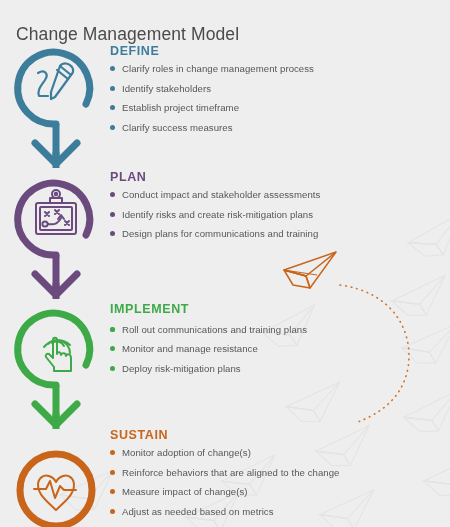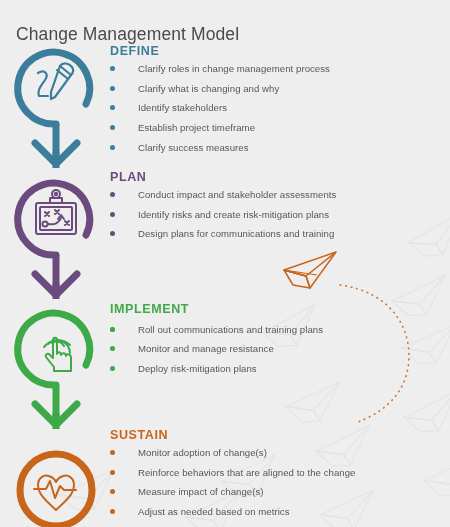--- a/index.html
+++ b/index.html
@@ -50,21 +50,21 @@
   }
   .section-title {
     font-size: 12.5px;
     font-weight: bold;
     letter-spacing: .6px;
     margin-bottom: 5px;
   }
   .bullets { list-style: none; }
   .bullets li {
     position: relative;
-    padding-left: 28px;
+    padding-left: 12px;
     font-size: 9.6px;
     line-height: 1.26;
     color: #575757;
     margin-bottom: 7.6px;
     letter-spacing: .05px;
     white-space: nowrap;
   }
   .bullets li .dot {
     position: absolute;
     left: 0; top: 3px;
@@ -208,21 +208,20 @@
                  C 66 454, 58 461, 48 470 Z"></path>
         <path d="M26 449 L38 449 L42 441 L47 458 L52 446 L56 450 L68 450"></path>
       </g>
     </g>
   </svg>
 
   <div class="section" id="sec-define">
     <div class="section-title">DEFINE</div>
     <ul class="bullets">
       <li><span class="dot"></span><span>Clarify roles in change management process</span></li>
-      <li><span class="dot"></span><span>Clarify what is changing and why</span></li>
       <li><span class="dot"></span><span>Identify stakeholders</span></li>
       <li><span class="dot"></span><span>Establish project timeframe</span></li>
       <li><span class="dot"></span><span>Clarify success measures</span></li>
     </ul>
   </div>
 
   <div class="section" id="sec-plan">
     <div class="section-title">PLAN</div>
     <ul class="bullets">
       <li><span class="dot"></span><span>Conduct impact and stakeholder assessments</span></li>

